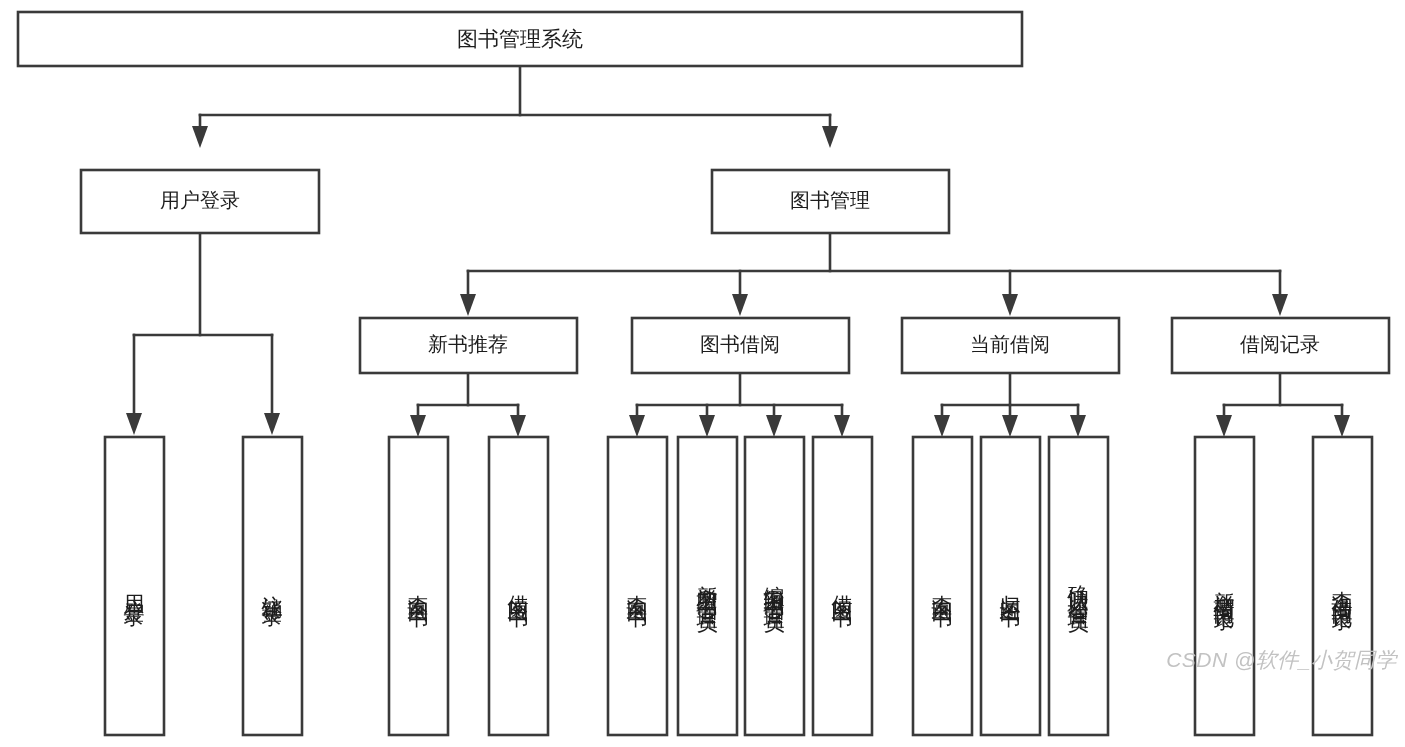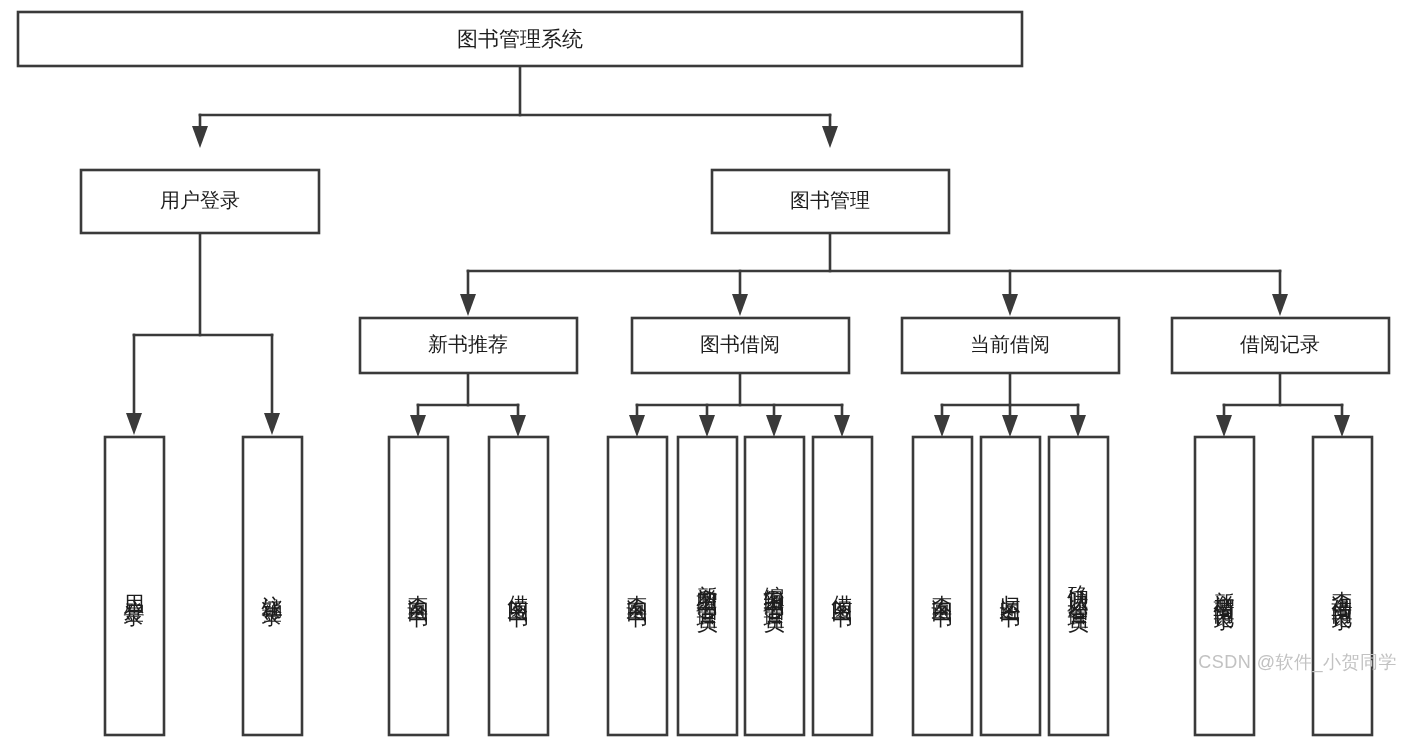--- a/index.html
+++ b/index.html
@@ -66,24 +66,25 @@
     line-height: 1;
     letter-spacing: 4px;
     color: #1d1d1d;
     white-space: nowrap;
   }
   .watermark {
     position: absolute;
     right: 8px;
     bottom: 6px;
     font-family: "Liberation Sans", "DejaVu Sans", sans-serif;
-    font-size: 18px;
+    font-size: 21px;
     color: #c2c2c2;
     white-space: nowrap;
     letter-spacing: 0.5px;
+    font-style: italic;
   }
 </style>
 </head>
 <body>
 
 <div id="diagram-root">
 
   <svg id="tree-svg" viewBox="0 0 1405 747">
     <defs>
       <g id="arrow-glyph">

